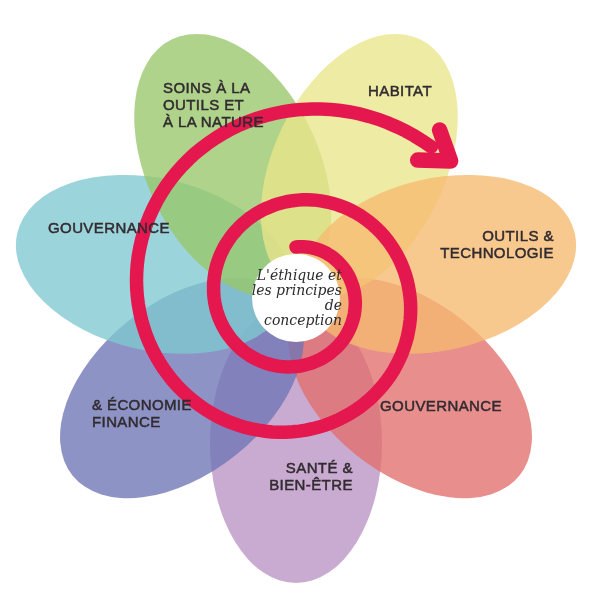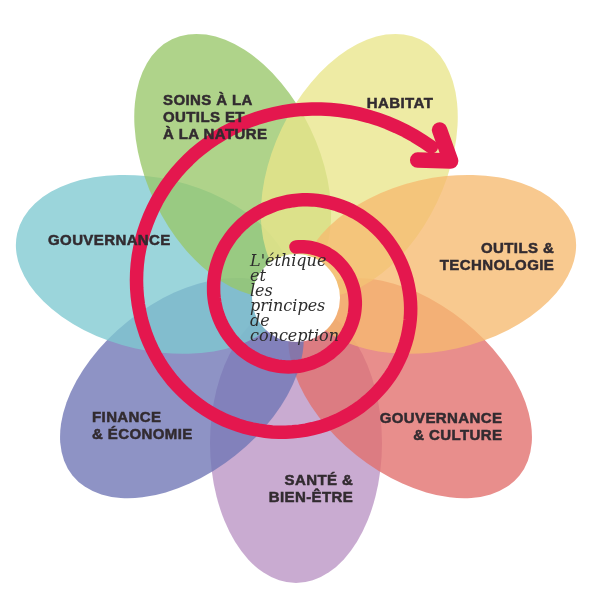--- a/index.html
+++ b/index.html
@@ -16,32 +16,32 @@
   .petal.rot-yellow {transform:rotate(25.7deg);}
   .petal.rot-orange {transform:rotate(77.1deg);}
   .petal.rot-salmon {transform:rotate(128.6deg);}
   .petal.rot-purple {transform:rotate(180deg);}
   .petal.rot-blue   {transform:rotate(-128.6deg);}
   .petal.rot-cyan   {transform:rotate(-77.1deg);}
   
   .spiral-svg{position:absolute;left:0;top:0;z-index:5;}
   
   .petal-label{
-    position:absolute;z-index:10;font-weight:bold;font-size:15px;
+    position:absolute;z-index:10;font-weight:normal;font-size:15px;
     line-height:17px;letter-spacing:0.4px;color:#322b30;
-    -webkit-text-stroke:0.5px #322b30;white-space:nowrap;margin-top:12px;
+    -webkit-text-stroke:0.5px #322b30;white-space:nowrap;
   }
   .petal-label.centered{transform:translateX(-50%);text-align:right;}
   .petal-label span{display:block;}
   
   .center-text{
     position:absolute;left:296px;top:298px;z-index:12;width:92px;
-    transform:translate(-50%,-50%);text-align:left;
+    transform:translate(-50%,-50%);text-align:right;
     font-family:"DejaVu Serif",serif;font-style:italic;
-    font-size:16px;line-height:15px;color:#2c2c2c;
+    font-size:14px;line-height:15px;color:#2c2c2c;
   }
 </style>
 </head>
 <body>
 
 <div class="stage">
 
   <div class="petal rot-purple" style="background: rgb(186, 147, 196);"></div>
   <div class="petal rot-salmon" style="background: rgb(226, 110, 108);"></div>
   <div class="petal rot-blue" style="background: rgb(110, 116, 181);"></div>
@@ -66,31 +66,30 @@
     <span>HABITAT</span>
   </div>
 
   <div class="petal-label centered" style="left:497px;top:227px">
     <span>OUTILS &amp;</span>
     <span>TECHNOLOGIE</span>
   </div>
 
   <div class="petal-label centered" style="left:441px;top:397px">
     <span>GOUVERNANCE</span>
-    <span>&amp; CULTURE</span>
   </div>
 
   <div class="petal-label centered" style="left:311px;top:459px">
     <span>SANTÉ &amp;</span>
     <span>BIEN-ÊTRE</span>
   </div>
 
   <div class="petal-label" style="left:92px;top:396px">
+    <span>&amp; ÉCONOMIE</span>
     <span>FINANCE</span>
-    <span>&amp; ÉCONOMIE</span>
   </div>
 
   <div class="petal-label" style="left:48px;top:219px">
     <span>GOUVERNANCE</span>
   </div>
 
   <div class="center-text">
     <span style="display:block">L'éthique et</span>
     <span style="display:block">les principes de</span>
     <span style="display:block">conception</span>

